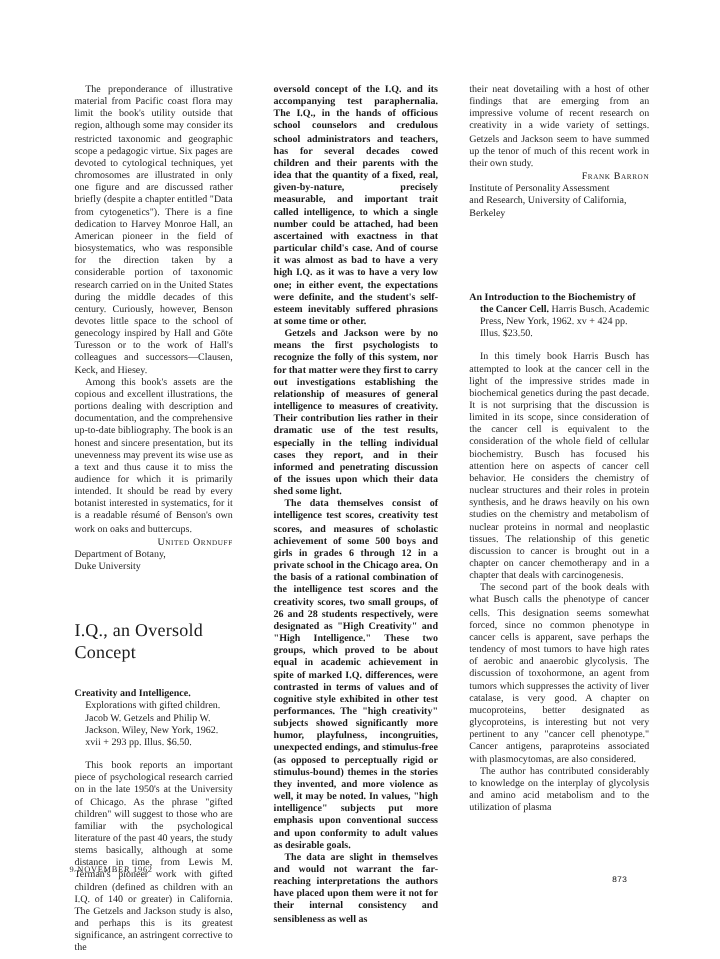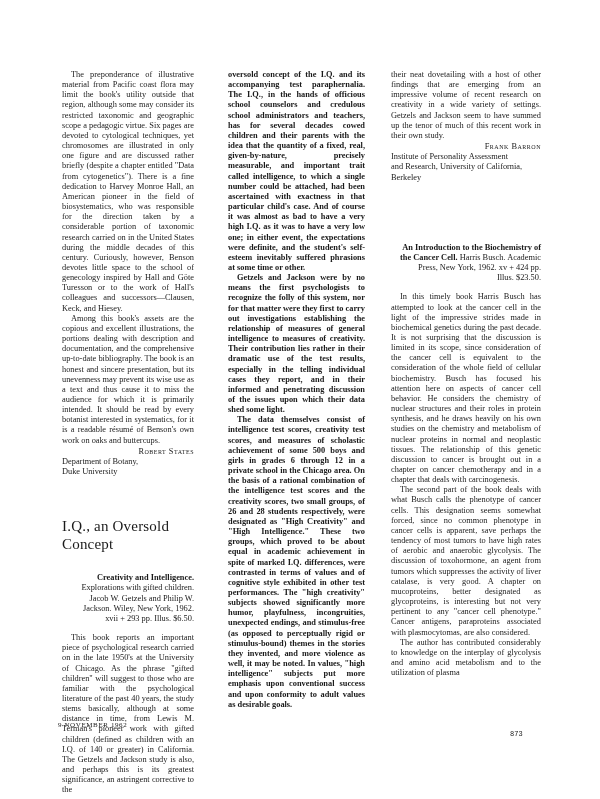--- a/index.html
+++ b/index.html
@@ -12,49 +12,50 @@
   .col3 { left: 392px; width: 150px; top: 70px; }
   .col2 { left: 228px; width: 137px; font-weight: bold; }
   .col1 { left: 62px; width: 132px; }
   .col2 { left: 228px; width: 137px; }
   .col3 { left: 391px; width: 150px; }
   p { margin: 0; text-indent: 9px; }
   p.noind { text-indent: 0; }
   .sig { text-align: right; font-variant: small-caps; letter-spacing: 0.5px; margin-top: 1px; }
   .affil { text-align: left; }
   h2 { font-weight: normal; font-size: 15px; line-height: 18px; margin: 0; text-align: left; letter-spacing: 0.2px; }
-  .bookref { text-indent: -9px; padding-left: 9px; text-align: right; margin: 0; }
+  .bookref { text-indent: -9px; padding-left: 9px; text-align: left; margin: 0; }
   .bookref b { font-weight: bold; }
   .gap-s { height: 9px; }
   .gap-m { height: 20px; }
   .gap-l { height: 40px; }
   .footer-left { position: absolute; left: 58px; top: 721px; font-size: 7px; letter-spacing: 0.6px; }
   .footer-right { position: absolute; left: 510px; top: 730px; font-size: 7px; font-family: Liberation Mono, monospace; }
 </style>
 </head>
 <body>
 
 <div class="col col1">
   <p>The preponderance of illustrative material from Pacific coast flora may limit the book's utility outside that region, although some may consider its restricted taxonomic and geographic scope a pedagogic virtue. Six pages are devoted to cytological techniques, yet chromosomes are illustrated in only one figure and are discussed rather briefly (despite a chapter entitled "Data from cytogenetics"). There is a fine dedication to Harvey Monroe Hall, an American pioneer in the field of biosystematics, who was responsible for the direction taken by a considerable portion of taxonomic research carried on in the United States during the middle decades of this century. Curiously, however, Benson devotes little space to the school of genecology inspired by Hall and Göte Turesson or to the work of Hall's colleagues and successors—Clausen, Keck, and Hiesey.</p>
   <p>Among this book's assets are the copious and excellent illustrations, the portions dealing with description and documentation, and the comprehensive up-to-date bibliography. The book is an honest and sincere presentation, but its unevenness may prevent its wise use as a text and thus cause it to miss the audience for which it is primarily intended. It should be read by every botanist interested in systematics, for it is a readable résumé of Benson's own work on oaks and buttercups.</p>
-  <div class="sig">Robert States</div>
+  <div class="sig">United Ornduff</div>
   <div class="affil">Department of Botany,</div>
   <div class="affil">Duke University</div>
   <div class="gap-l"></div>
   <h2>I.Q., an Oversold Concept</h2>
   <div class="gap-m"></div>
   <p class="bookref"><b>Creativity and Intelligence.</b><span> Explorations with gifted children. Jacob W. Getzels and Philip W. Jackson. Wiley, New York, 1962. xvii + 293 pp. Illus. $6.50.</span></p>
   <div class="gap-s"></div>
   <p>This book reports an important piece of psychological research carried on in the late 1950's at the University of Chicago. As the phrase "gifted children" will suggest to those who are familiar with the psychological literature of the past 40 years, the study stems basically, although at some distance in time, from Lewis M. Terman's pioneer work with gifted children (defined as children with an I.Q. of 140 or greater) in California. The Getzels and Jackson study is also, and perhaps this is its greatest significance, an astringent corrective to the</p>
 </div>
 
 <div class="col col2">
   <p class="noind">oversold concept of the I.Q. and its accompanying test paraphernalia. The I.Q., in the hands of officious school counselors and credulous school administrators and teachers, has for several decades cowed children and their parents with the idea that the quantity of a fixed, real, given-by-nature, precisely measurable, and important trait called intelligence, to which a single number could be attached, had been ascertained with exactness in that particular child's case. And of course it was almost as bad to have a very high I.Q. as it was to have a very low one; in either event, the expectations were definite, and the student's self-esteem inevitably suffered phrasions at some time or other.</p>
   <p>Getzels and Jackson were by no means the first psychologists to recognize the folly of this system, nor for that matter were they first to carry out investigations establishing the relationship of measures of general intelligence to measures of creativity. Their contribution lies rather in their dramatic use of the test results, especially in the telling individual cases they report, and in their informed and penetrating discussion of the issues upon which their data shed some light.</p>
   <p>The data themselves consist of intelligence test scores, creativity test scores, and measures of scholastic achievement of some 500 boys and girls in grades 6 through 12 in a private school in the Chicago area. On the basis of a rational combination of the intelligence test scores and the creativity scores, two small groups, of 26 and 28 students respectively, were designated as "High Creativity" and "High Intelligence." These two groups, which proved to be about equal in academic achievement in spite of marked I.Q. differences, were contrasted in terms of values and of cognitive style exhibited in other test performances. The "high creativity" subjects showed significantly more humor, playfulness, incongruities, unexpected endings, and stimulus-free (as opposed to perceptually rigid or stimulus-bound) themes in the stories they invented, and more violence as well, it may be noted. In values, "high intelligence" subjects put more emphasis upon conventional success and upon conformity to adult values as desirable goals.</p>
+  <p>The data are slight in themselves and would not warrant the far-reaching interpretations the authors have placed upon them were it not for their internal consistency and sensibleness as well as</p>
 </div>
 
 <div class="col col3">
   <p class="noind">their neat dovetailing with a host of other findings that are emerging from an impressive volume of recent research on creativity in a wide variety of settings. Getzels and Jackson seem to have summed up the tenor of much of this recent work in their own study.</p>
   <div class="sig">Frank Barron</div>
   <div class="affil">Institute of Personality Assessment</div>
   <div class="affil">and Research, University of California,</div>
   <div class="affil">Berkeley</div>
   <div class="gap-l"></div>
   <div class="gap-m"></div>

